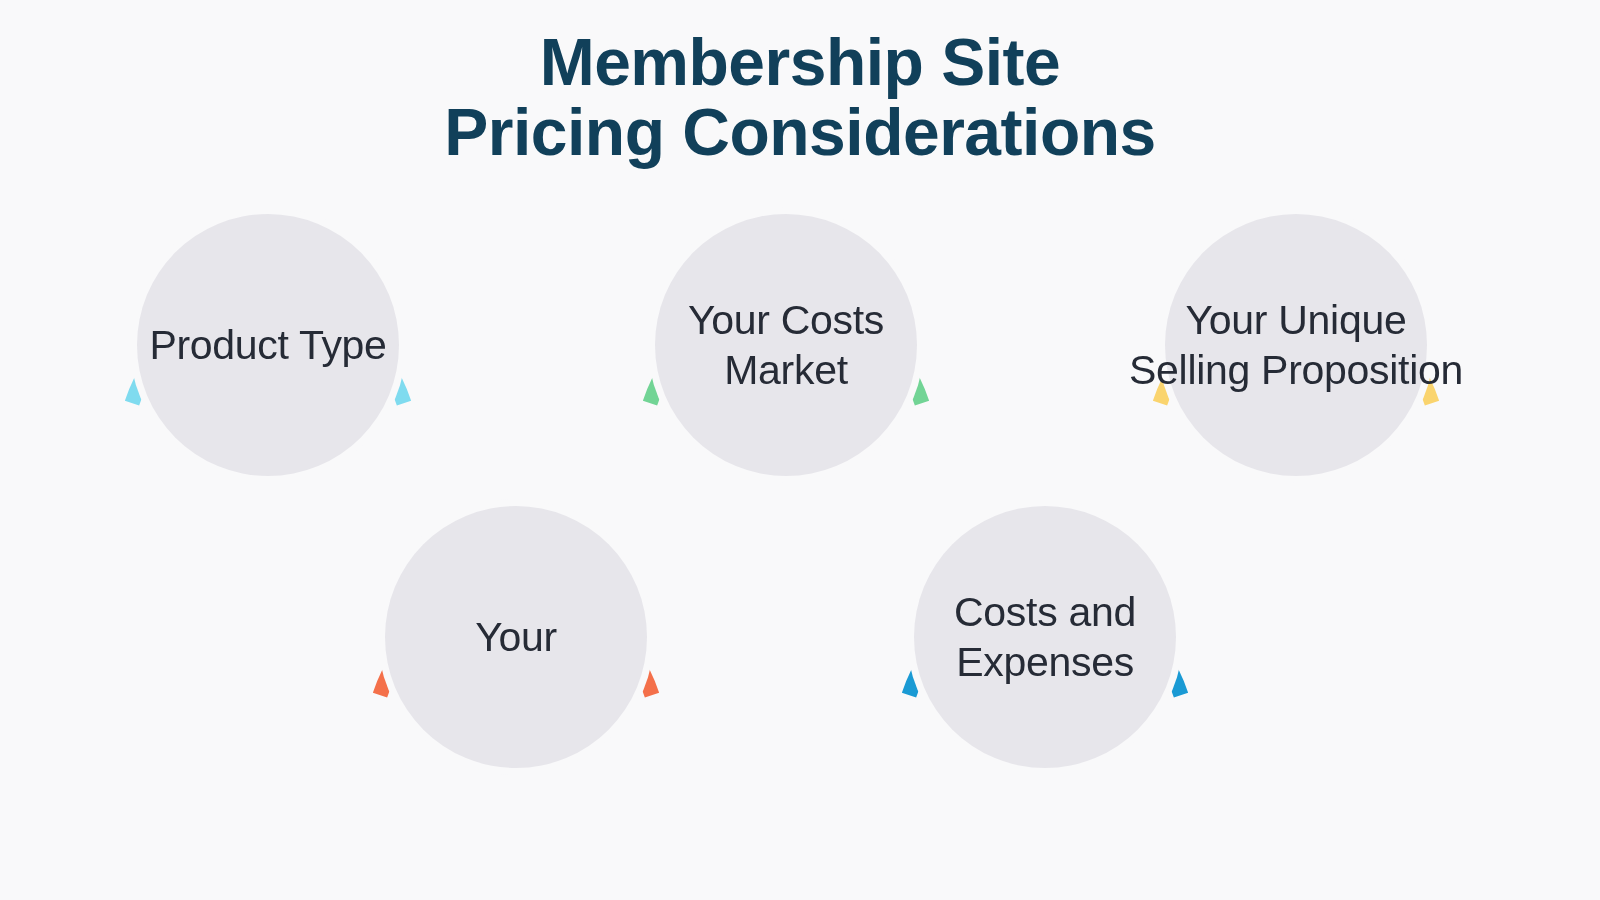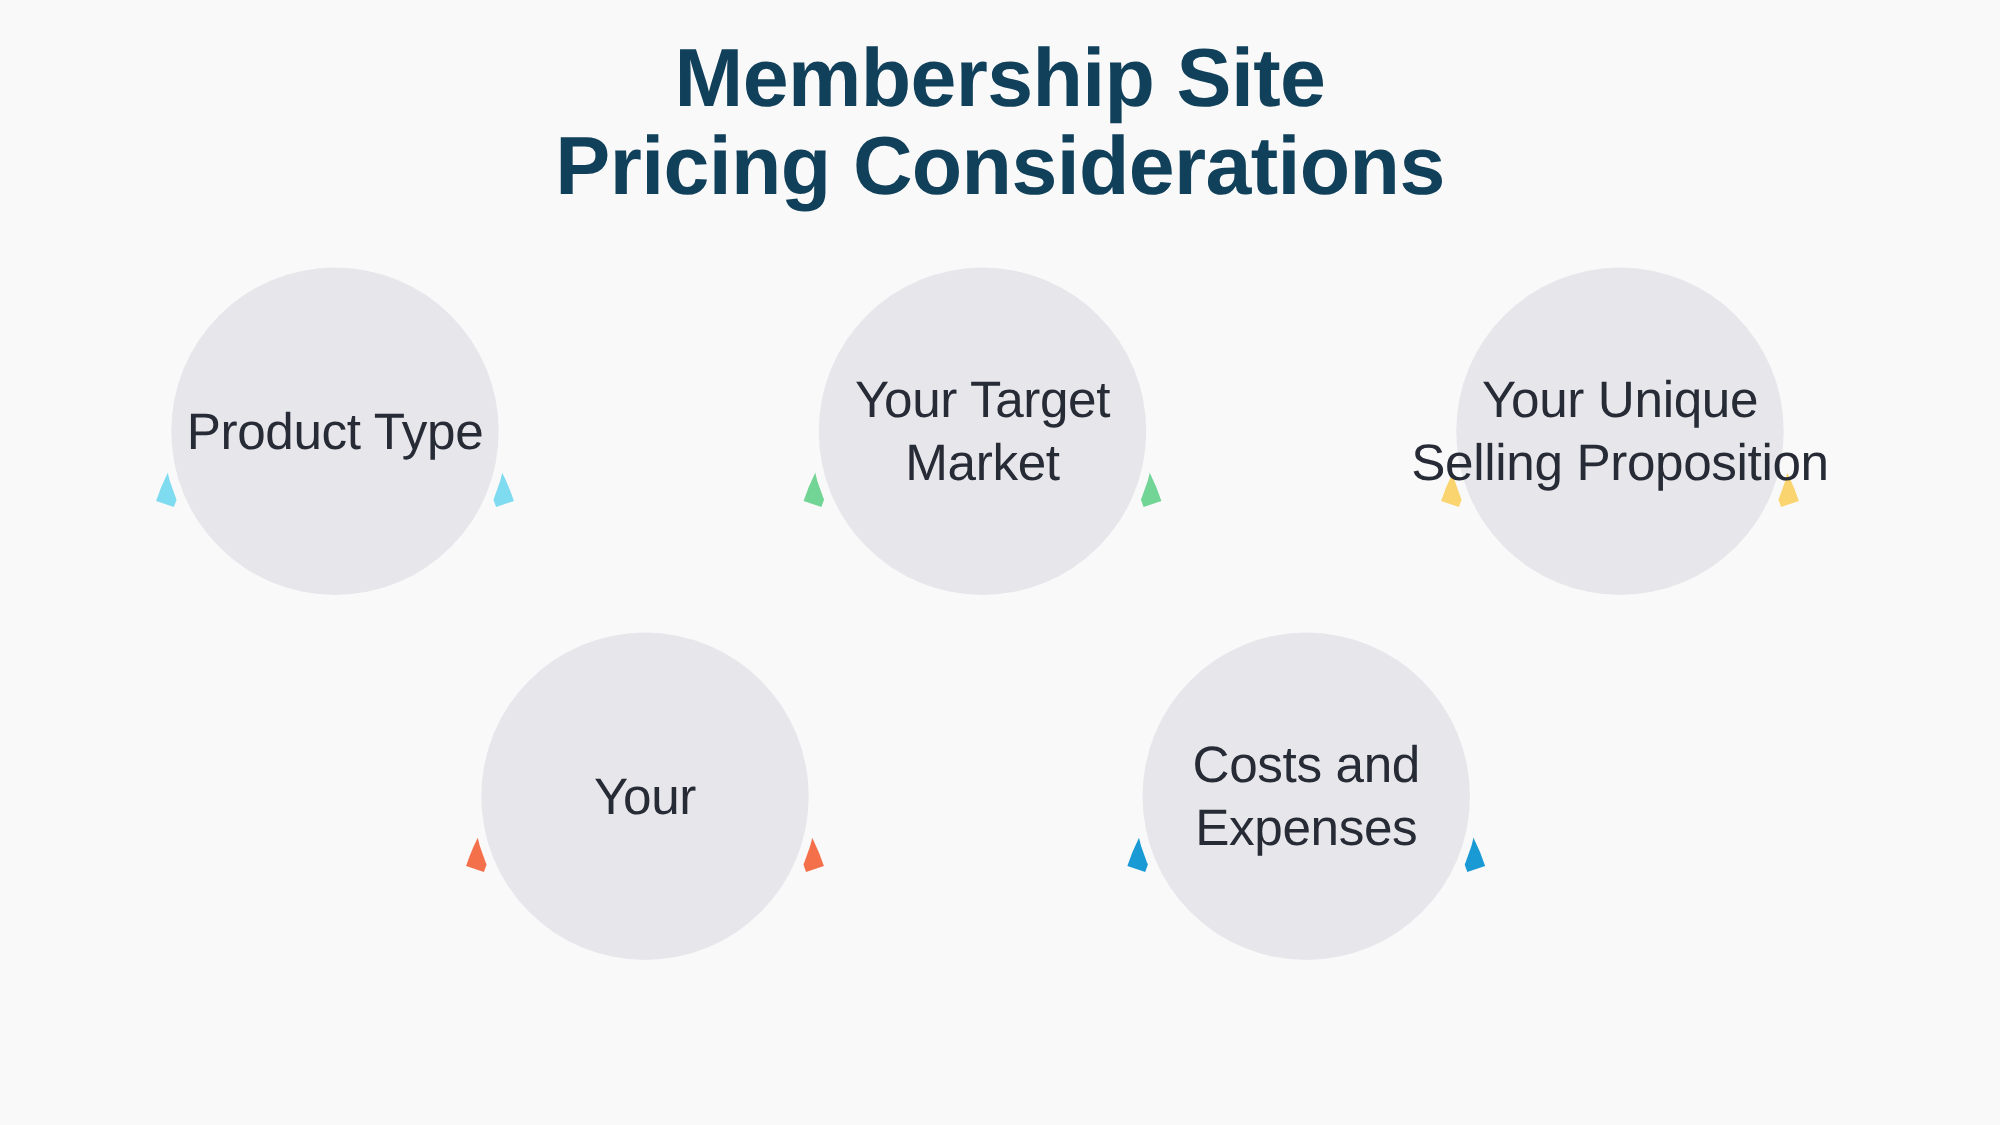--- a/index.html
+++ b/index.html
@@ -120,21 +120,21 @@
         <div class="disc-halo"></div>
         <div class="disc"></div>
         <div class="label">Product Type</div>
       </div>
       <div class="node" style="left: 786px; top: 345px;">
         <svg class="arc" width="316" height="316" viewBox="0 0 316 316" style="margin-top: 14px;">
           <path d="M 294.00 202.19 A 143 143 0 0 0 22.00 202.19" fill="none" stroke="#72d495" stroke-width="15" stroke-linecap="butt"></path>
         </svg>
         <div class="disc-halo"></div>
         <div class="disc"></div>
-        <div class="label">Your Target
+        <div class="label">Your Costs
 Market</div>
       </div>
       <div class="node wide" style="left: 1296px; top: 345px;">
         <svg class="arc" width="316" height="316" viewBox="0 0 316 316" style="margin-top: 14px;">
           <path d="M 294.00 202.19 A 143 143 0 0 0 22.00 202.19" fill="none" stroke="#fad46e" stroke-width="15" stroke-linecap="butt"></path>
         </svg>
         <div class="disc-halo"></div>
         <div class="disc"></div>
         <div class="label">Your Unique
 Selling Proposition</div>

